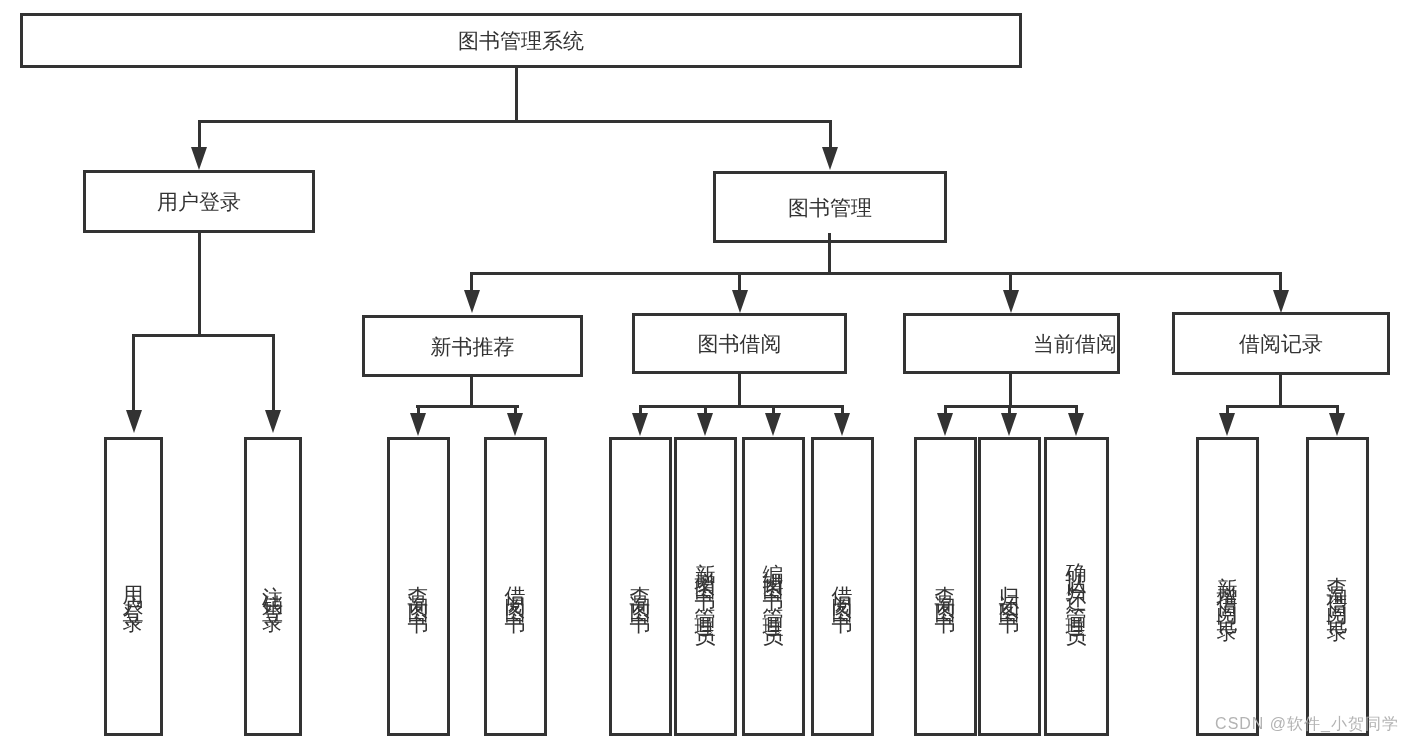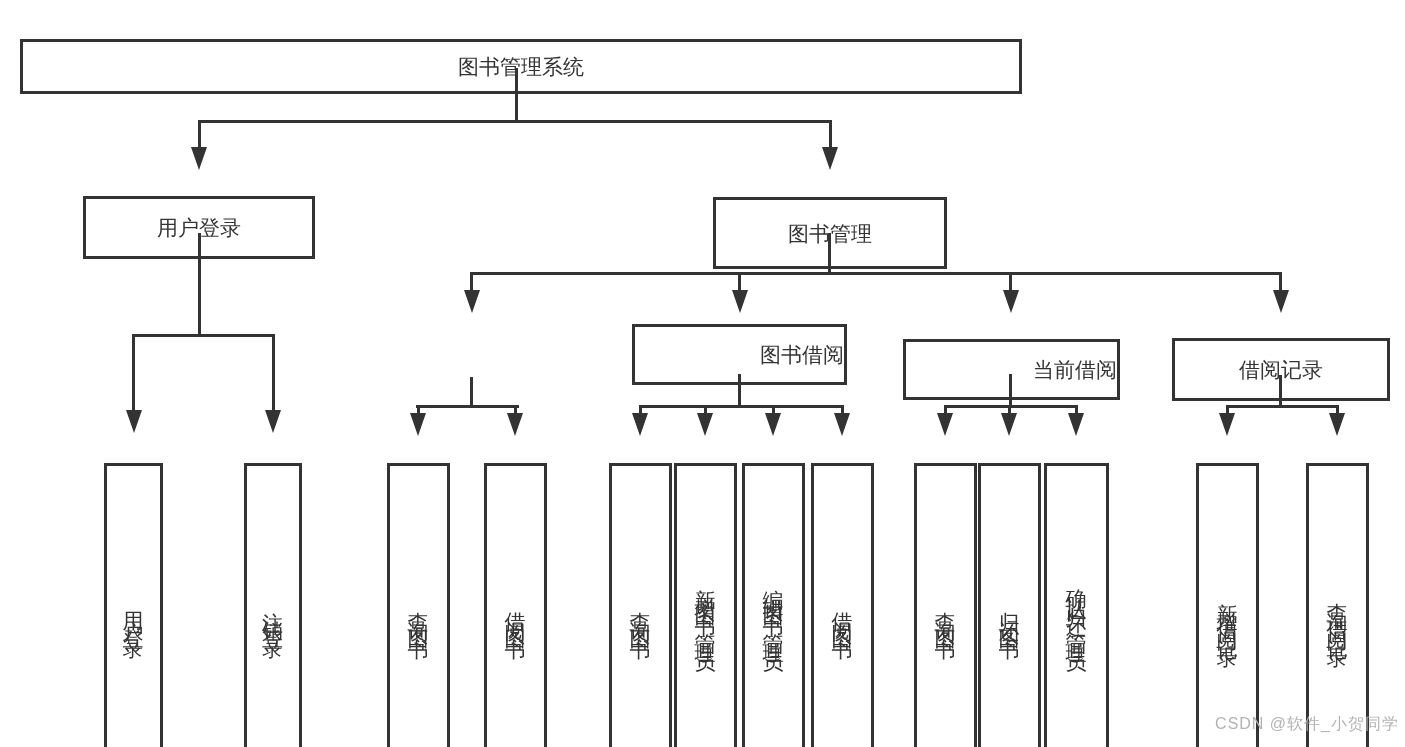--- a/index.html
+++ b/index.html
@@ -24,21 +24,20 @@
     position: absolute;
     box-sizing: border-box;
     border: 3px solid var(--line);
     background: var(--background);
     display: flex;
     align-items: center;
     justify-content: center;
     color: var(--text);
     font-size: 21px;
     line-height: 1;
-    margin-top: 26px;
   }
   .leaf .vtext {
     writing-mode: vertical-lr;
     text-orientation: mixed;
     letter-spacing: 9px;
     font-size: 21px;
     color: var(--text);
   }
   .line {
     position: absolute;
@@ -97,21 +96,24 @@
   <div class="line" style="left:470px; top:272px; width:812px; height:3px;"></div>
   <div class="line" style="left:470px; top:272px; width:3px; height:20px;"></div>
   <div class="arrow" style="left:464px; top:290px;"></div>
   <div class="line" style="left:738px; top:272px; width:3px; height:20px;"></div>
   <div class="arrow" style="left:732px; top:290px;"></div>
   <div class="line" style="left:1009px; top:272px; width:3px; height:20px;"></div>
   <div class="arrow" style="left:1003px; top:290px;"></div>
   <div class="line" style="left:1279px; top:272px; width:3px; height:20px;"></div>
   <div class="arrow" style="left:1273px; top:290px;"></div>
 
-  <div class="box" style="left:632px; top:298px; width:215px; height:61px;justify-content:flex-end;">
+  <div class="box" style="left:362px; top:315px; width:221px; height:62px;">
+    <span>新书推荐</span>
+  </div>
+  <div class="box" style="left:632px; top:313px; width:215px; height:61px;">
     <span>图书借阅</span>
   </div>
   <div class="box" style="left:903px; top:313px; width:217px; height:61px;justify-content:flex-end;">
     <span>当前借阅</span>
   </div>
   <div class="box" style="left:1172px; top:312px; width:218px; height:63px;">
     <span>借阅记录</span>
   </div>
 
   <div class="line" style="left:470px; top:377px; width:3px; height:31px;"></div>

